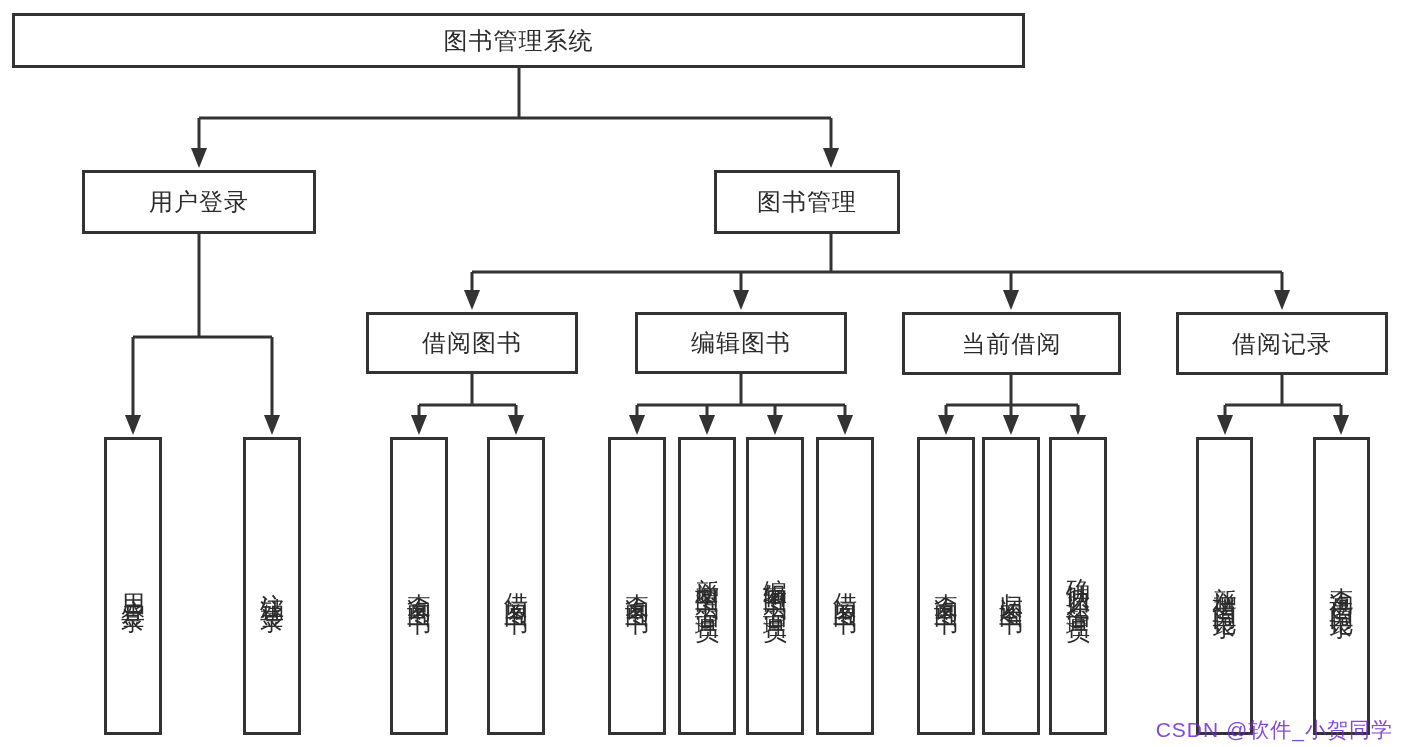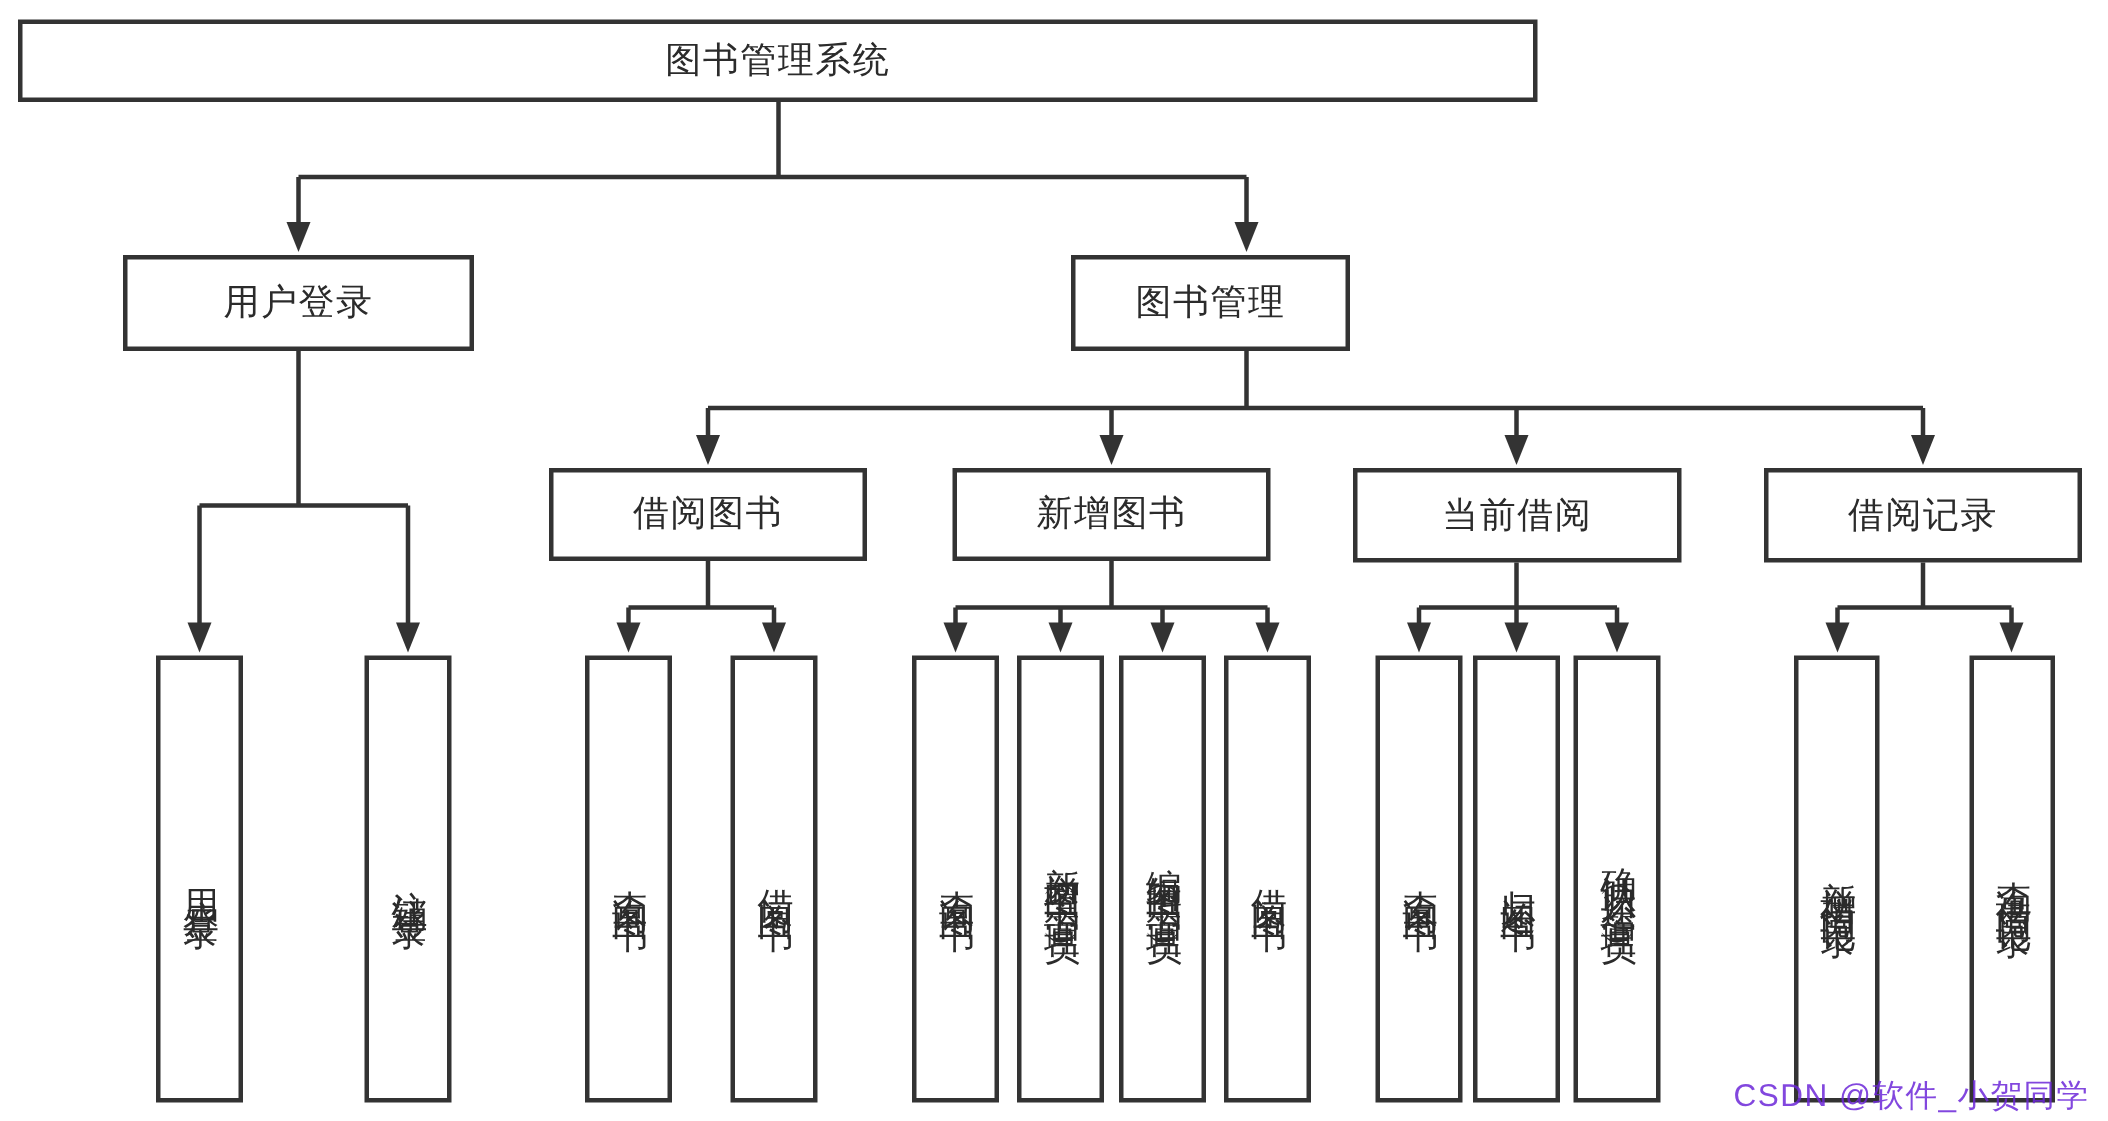--- a/index.html
+++ b/index.html
@@ -96,21 +96,21 @@
       <polygon points="1341,435 1333,415 1349,415"></polygon>
     </g>
   </svg>
 
   <div class="box" style="left:12px; top:13px; width:1013px; height:55px;">图书管理系统</div>
 
   <div class="box" style="left:82px; top:170px; width:234px; height:64px;">用户登录</div>
   <div class="box" style="left:714px; top:170px; width:186px; height:64px;">图书管理</div>
 
   <div class="box" style="left:366px; top:312px; width:212px; height:62px;">借阅图书</div>
-  <div class="box" style="left:635px; top:312px; width:212px; height:62px;">新增图书</div>
+  <div class="box" style="left:635px; top:312px; width:212px; height:62px;">编辑图书</div>
   <div class="box" style="left:1176px; top:312px; width:212px; height:63px;">借阅记录</div>
   <div class="box" style="left:902px; top:312px; width:219px; height:63px;">当前借阅</div>
 
   <div class="box v" style="left:104px; top:437px; width:58px; height:298px;">
     <span class="vtext">用户登录</span>
   </div>
   <div class="box v" style="left:243px; top:437px; width:58px; height:298px;">
     <span class="vtext">注销登录</span>
   </div>
 

